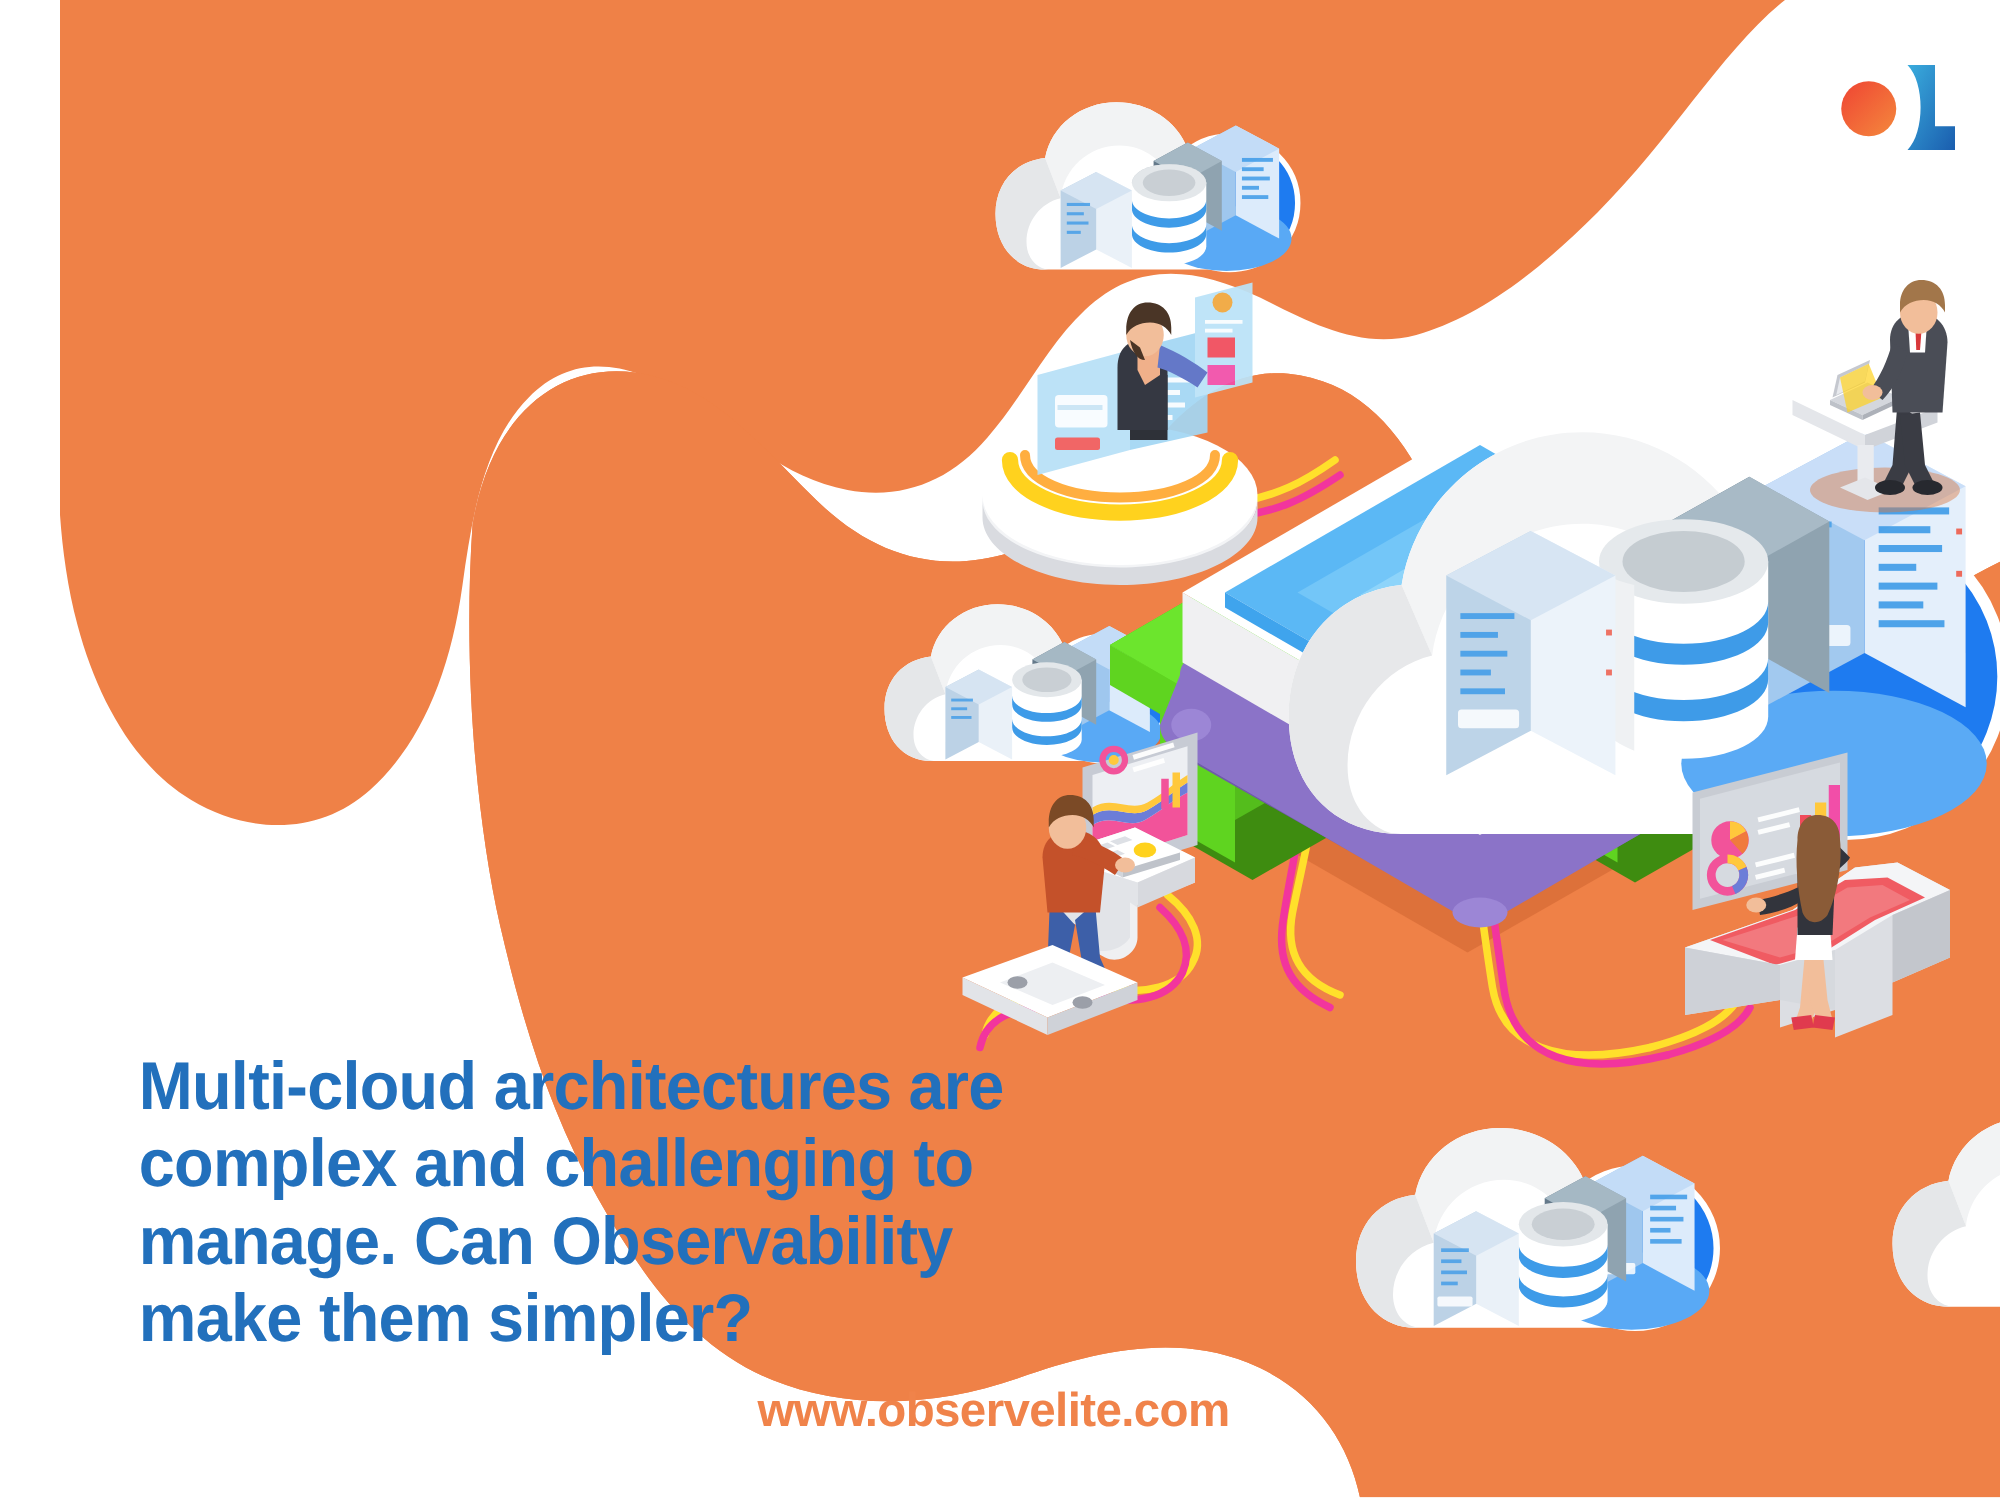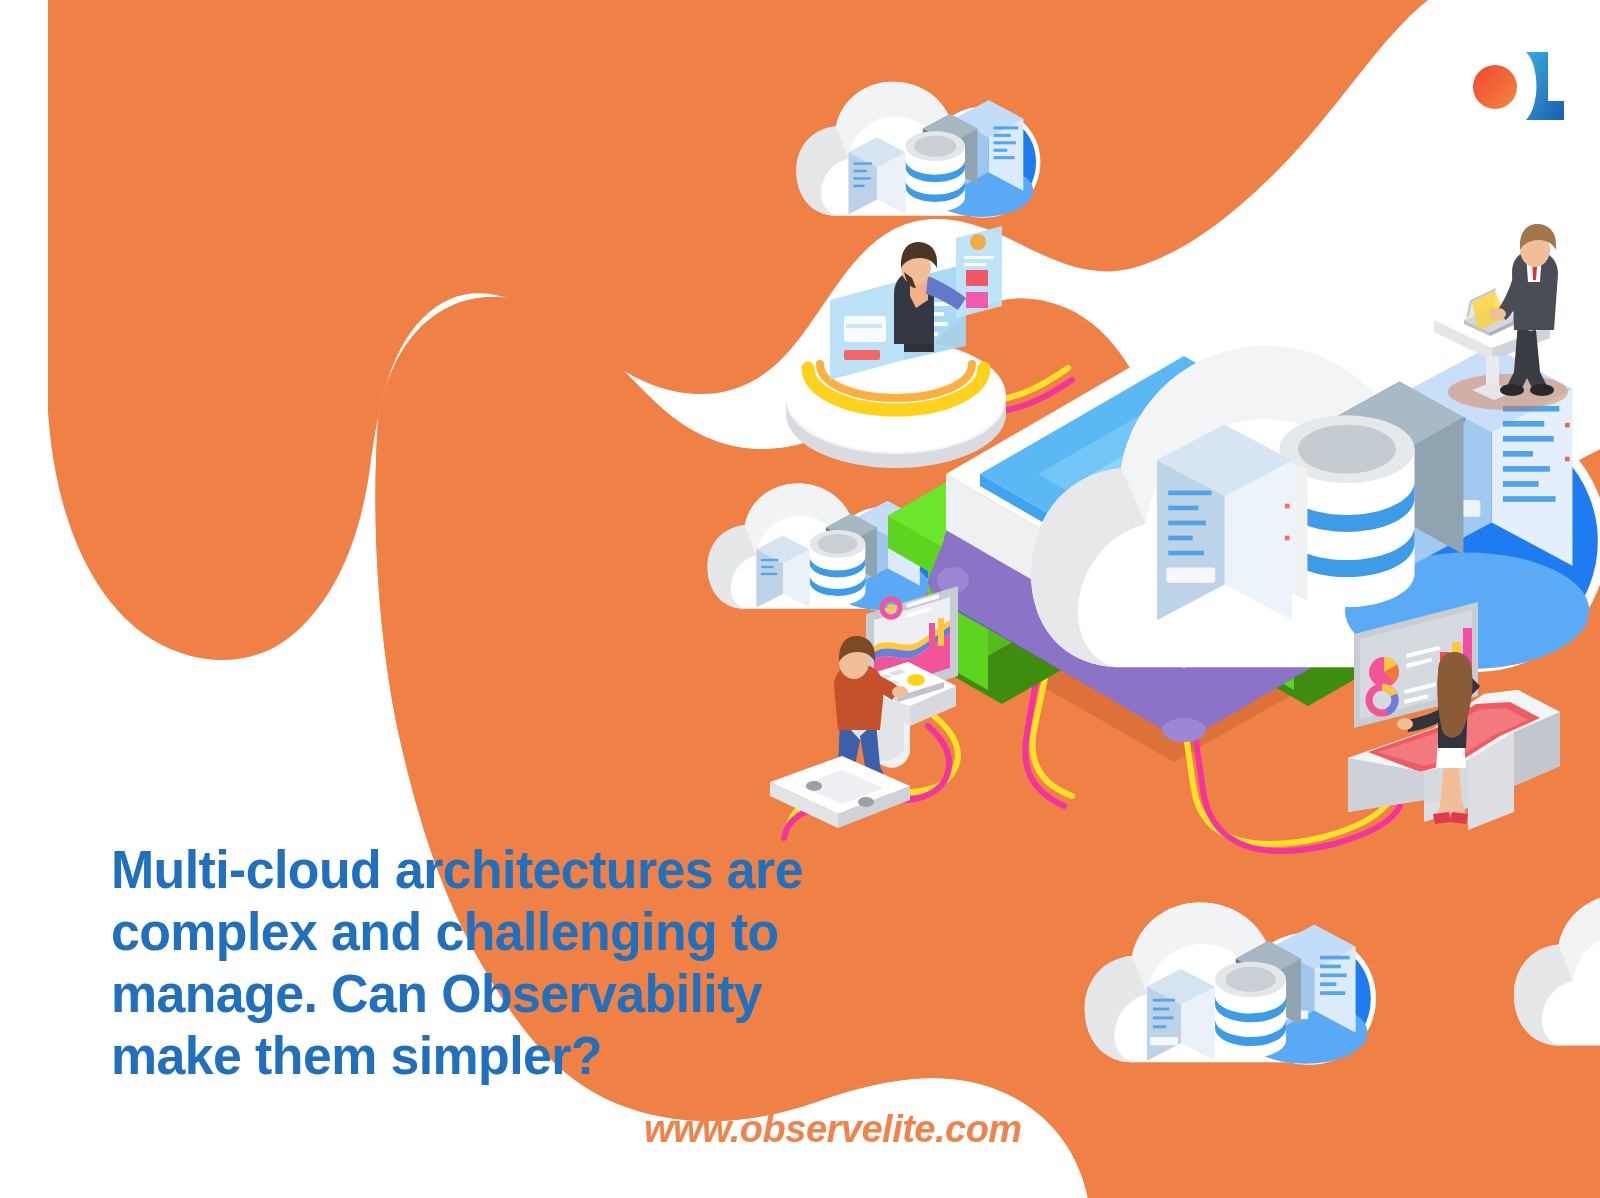--- a/index.html
+++ b/index.html
@@ -35,28 +35,27 @@
     line-height:62px;
     letter-spacing:-0.6px;
     transform:scaleX(0.96);
     transform-origin:left center;
     white-space:nowrap;
   }
 
   
   #site-url {
     position:absolute;
-    left:596px; top:1108px;
+    left:558px; top:1108px;
     color:#F0834A;
     font-family:"Liberation Sans", sans-serif;
     font-weight:bold;
     font-size:38px;
     letter-spacing:-0.5px;
     z-index:40;
-    font-style:italic;
   }
 
   
   #logo {
     position:absolute;
     right:72px; top:44px;
     width:110px; height:84px;
     z-index:45;
   }
   #logo svg { width:110px; height:84px; display:block; }

